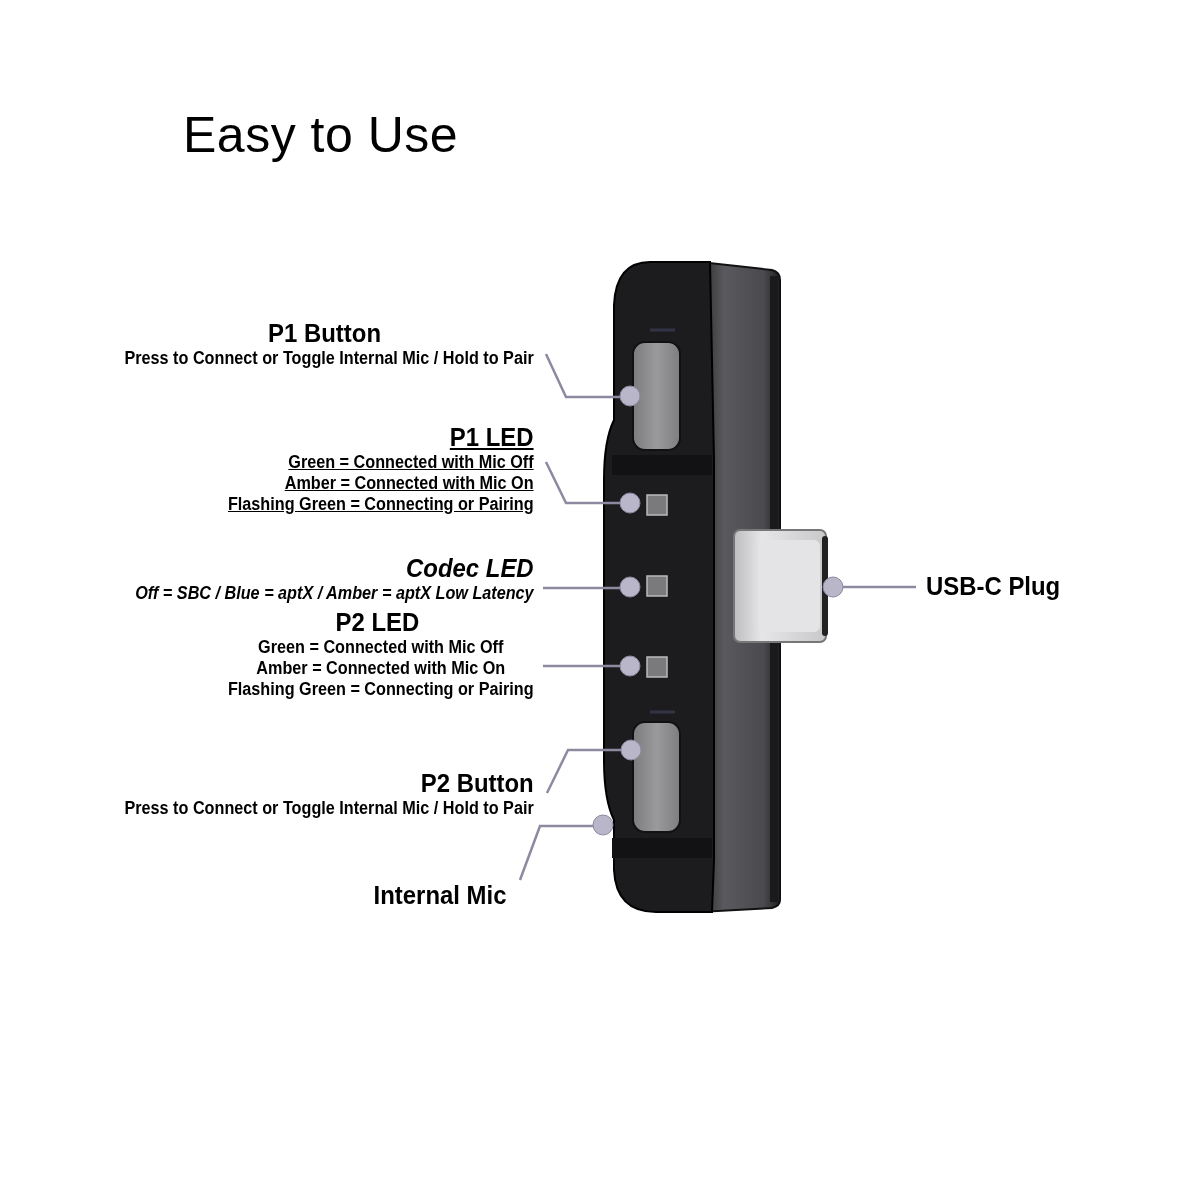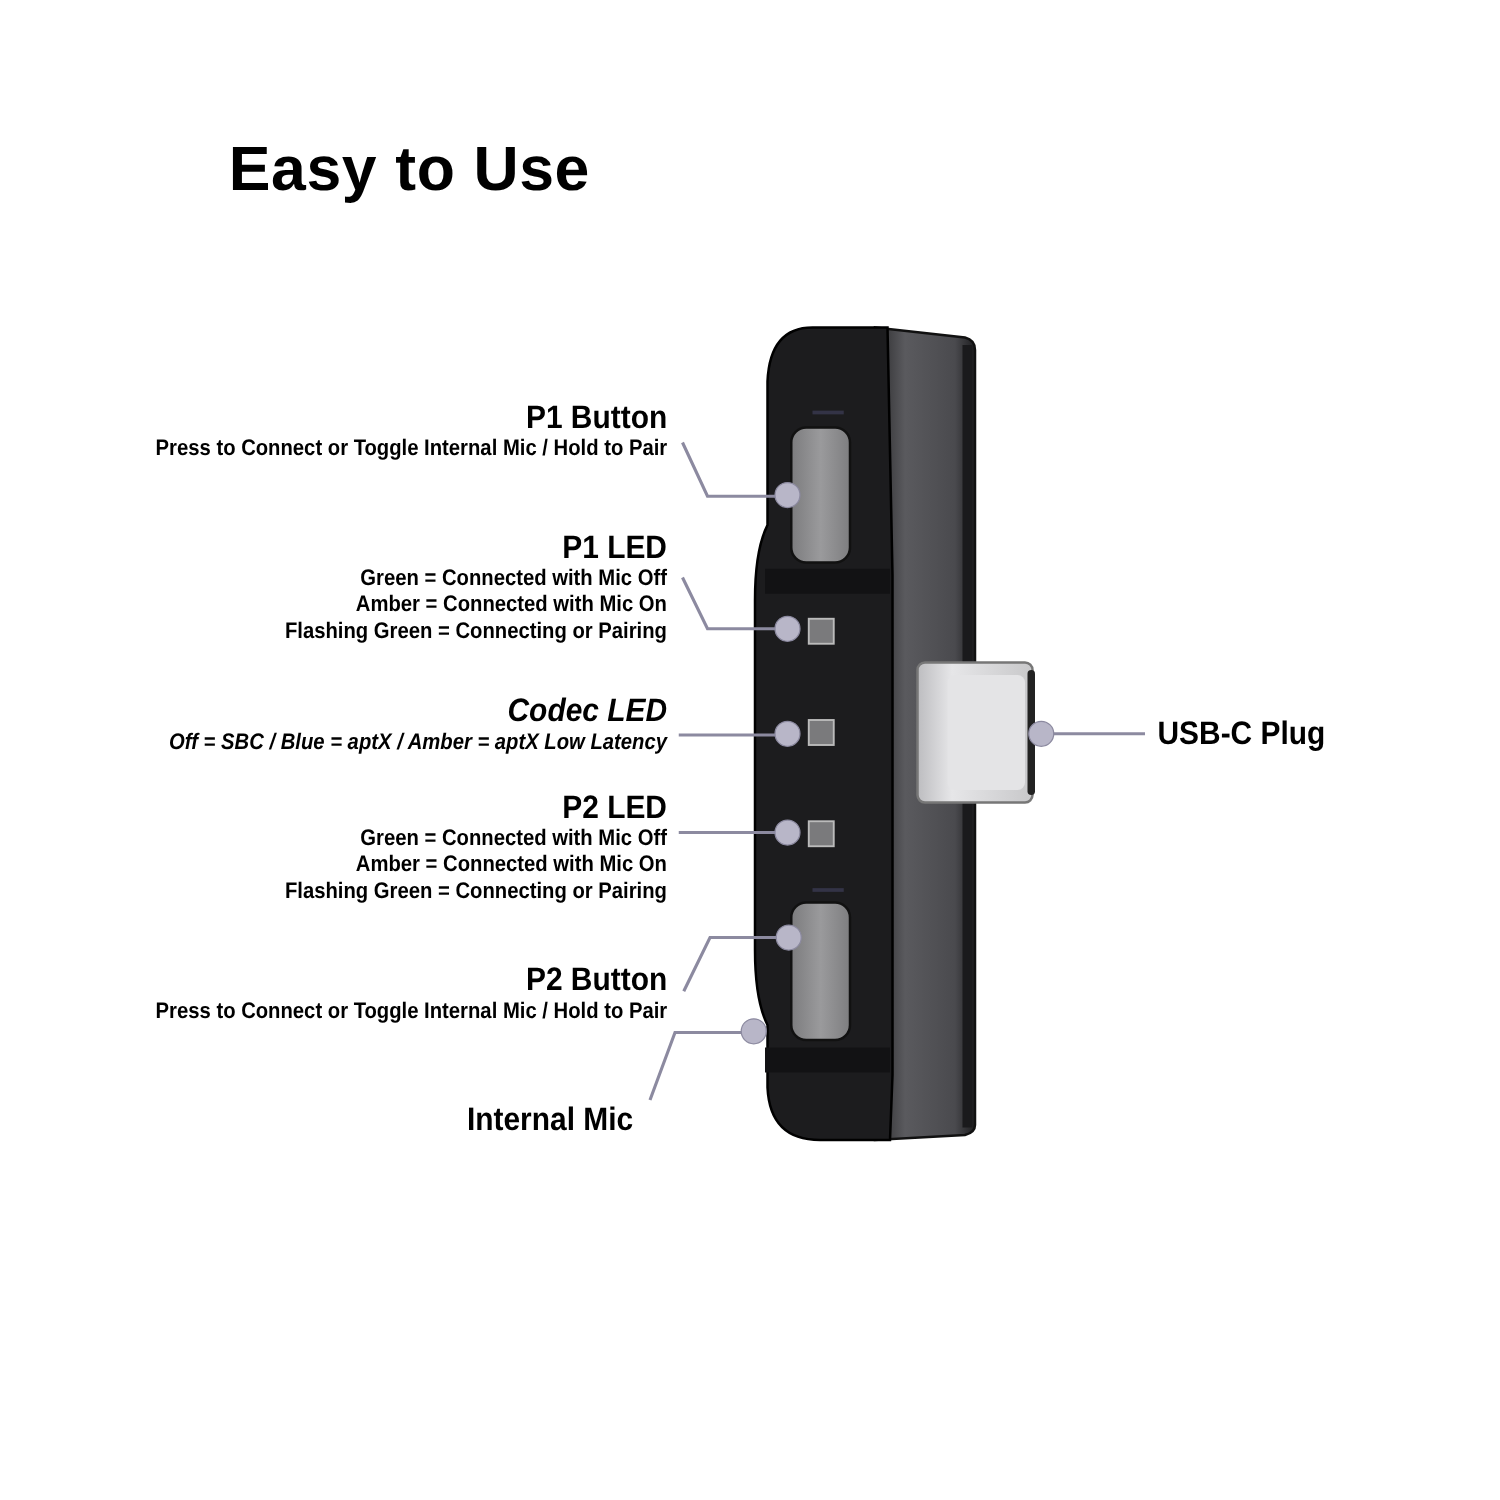--- a/index.html
+++ b/index.html
@@ -1,19 +1,19 @@
 <!DOCTYPE html>
 <html><head>
   <meta charset="utf-8">
   <style>
     html, body { margin:0; padding:0; }
     body { width:1200px; height:1200px; background:#ffffff; position:relative; overflow:hidden;
            font-family:"Liberation Sans", sans-serif; color:#000; }
     .abs { position:absolute; }
-    .title { left:183px; top:106px; font-size:50px; font-weight:bold; letter-spacing:0.5px; }
+    .title { left:183px; top:106px; font-size:50px; font-weight:normal; letter-spacing:0.5px; }
     .label-block { position:absolute; right:666px; text-align:right; }
     .lbl-head { font-size:26px; font-weight:bold; line-height:30px; transform:scaleX(0.92); transform-origin:right center; white-space:nowrap; }
     .lbl-desc { font-size:18px; font-weight:bold; line-height:21px; transform:scaleX(0.9); transform-origin:right center; white-space:nowrap; }
     .usb-label { left:926px; top:571px; font-size:26px; font-weight:bold; transform:scaleX(0.92); transform-origin:left center; white-space:nowrap; }
     svg.overlay { position:absolute; left:0; top:0; }
   </style>
 </head>
 <body>
 
 <div class="abs title">Easy to Use</div>
@@ -79,38 +79,38 @@
     <circle cx="630" cy="396" r="10"></circle>
     <circle cx="630" cy="503" r="10"></circle>
     <circle cx="630" cy="587" r="10"></circle>
     <circle cx="630" cy="666" r="10"></circle>
     <circle cx="631" cy="750" r="10"></circle>
     <circle cx="603" cy="825" r="10"></circle>
     <circle cx="833" cy="587" r="10"></circle>
   </g>
 </svg>
 
-<div class="label-block" style="top:318px;">
+<div class="label-block" style="top:318px;text-align:center;">
   <div class="lbl-head">P1 Button</div>
   <div class="lbl-desc">Press to Connect or Toggle Internal Mic / Hold to Pair</div>
 </div>
 
-<div class="label-block" style="top:422px;">
+<div class="label-block" style="top:422px;text-decoration:underline;">
   <div class="lbl-head">P1 LED</div>
   <div class="lbl-desc">Green = Connected with Mic Off</div>
   <div class="lbl-desc">Amber = Connected with Mic On</div>
   <div class="lbl-desc">Flashing Green = Connecting or Pairing</div>
 </div>
 
 <div class="label-block" style="top:553px;font-style:italic;">
   <div class="lbl-head">Codec LED</div>
   <div class="lbl-desc">Off = SBC / Blue = aptX / Amber = aptX Low Latency</div>
 </div>
 
-<div class="label-block" style="top:630px;">
+<div class="label-block" style="top:607px;text-align:center;">
   <div class="lbl-head">P2 LED</div>
   <div class="lbl-desc">Green = Connected with Mic Off</div>
   <div class="lbl-desc">Amber = Connected with Mic On</div>
   <div class="lbl-desc">Flashing Green = Connecting or Pairing</div>
 </div>
 
 <div class="label-block" style="top:768px;">
   <div class="lbl-head">P2 Button</div>
   <div class="lbl-desc">Press to Connect or Toggle Internal Mic / Hold to Pair</div>
 </div>

